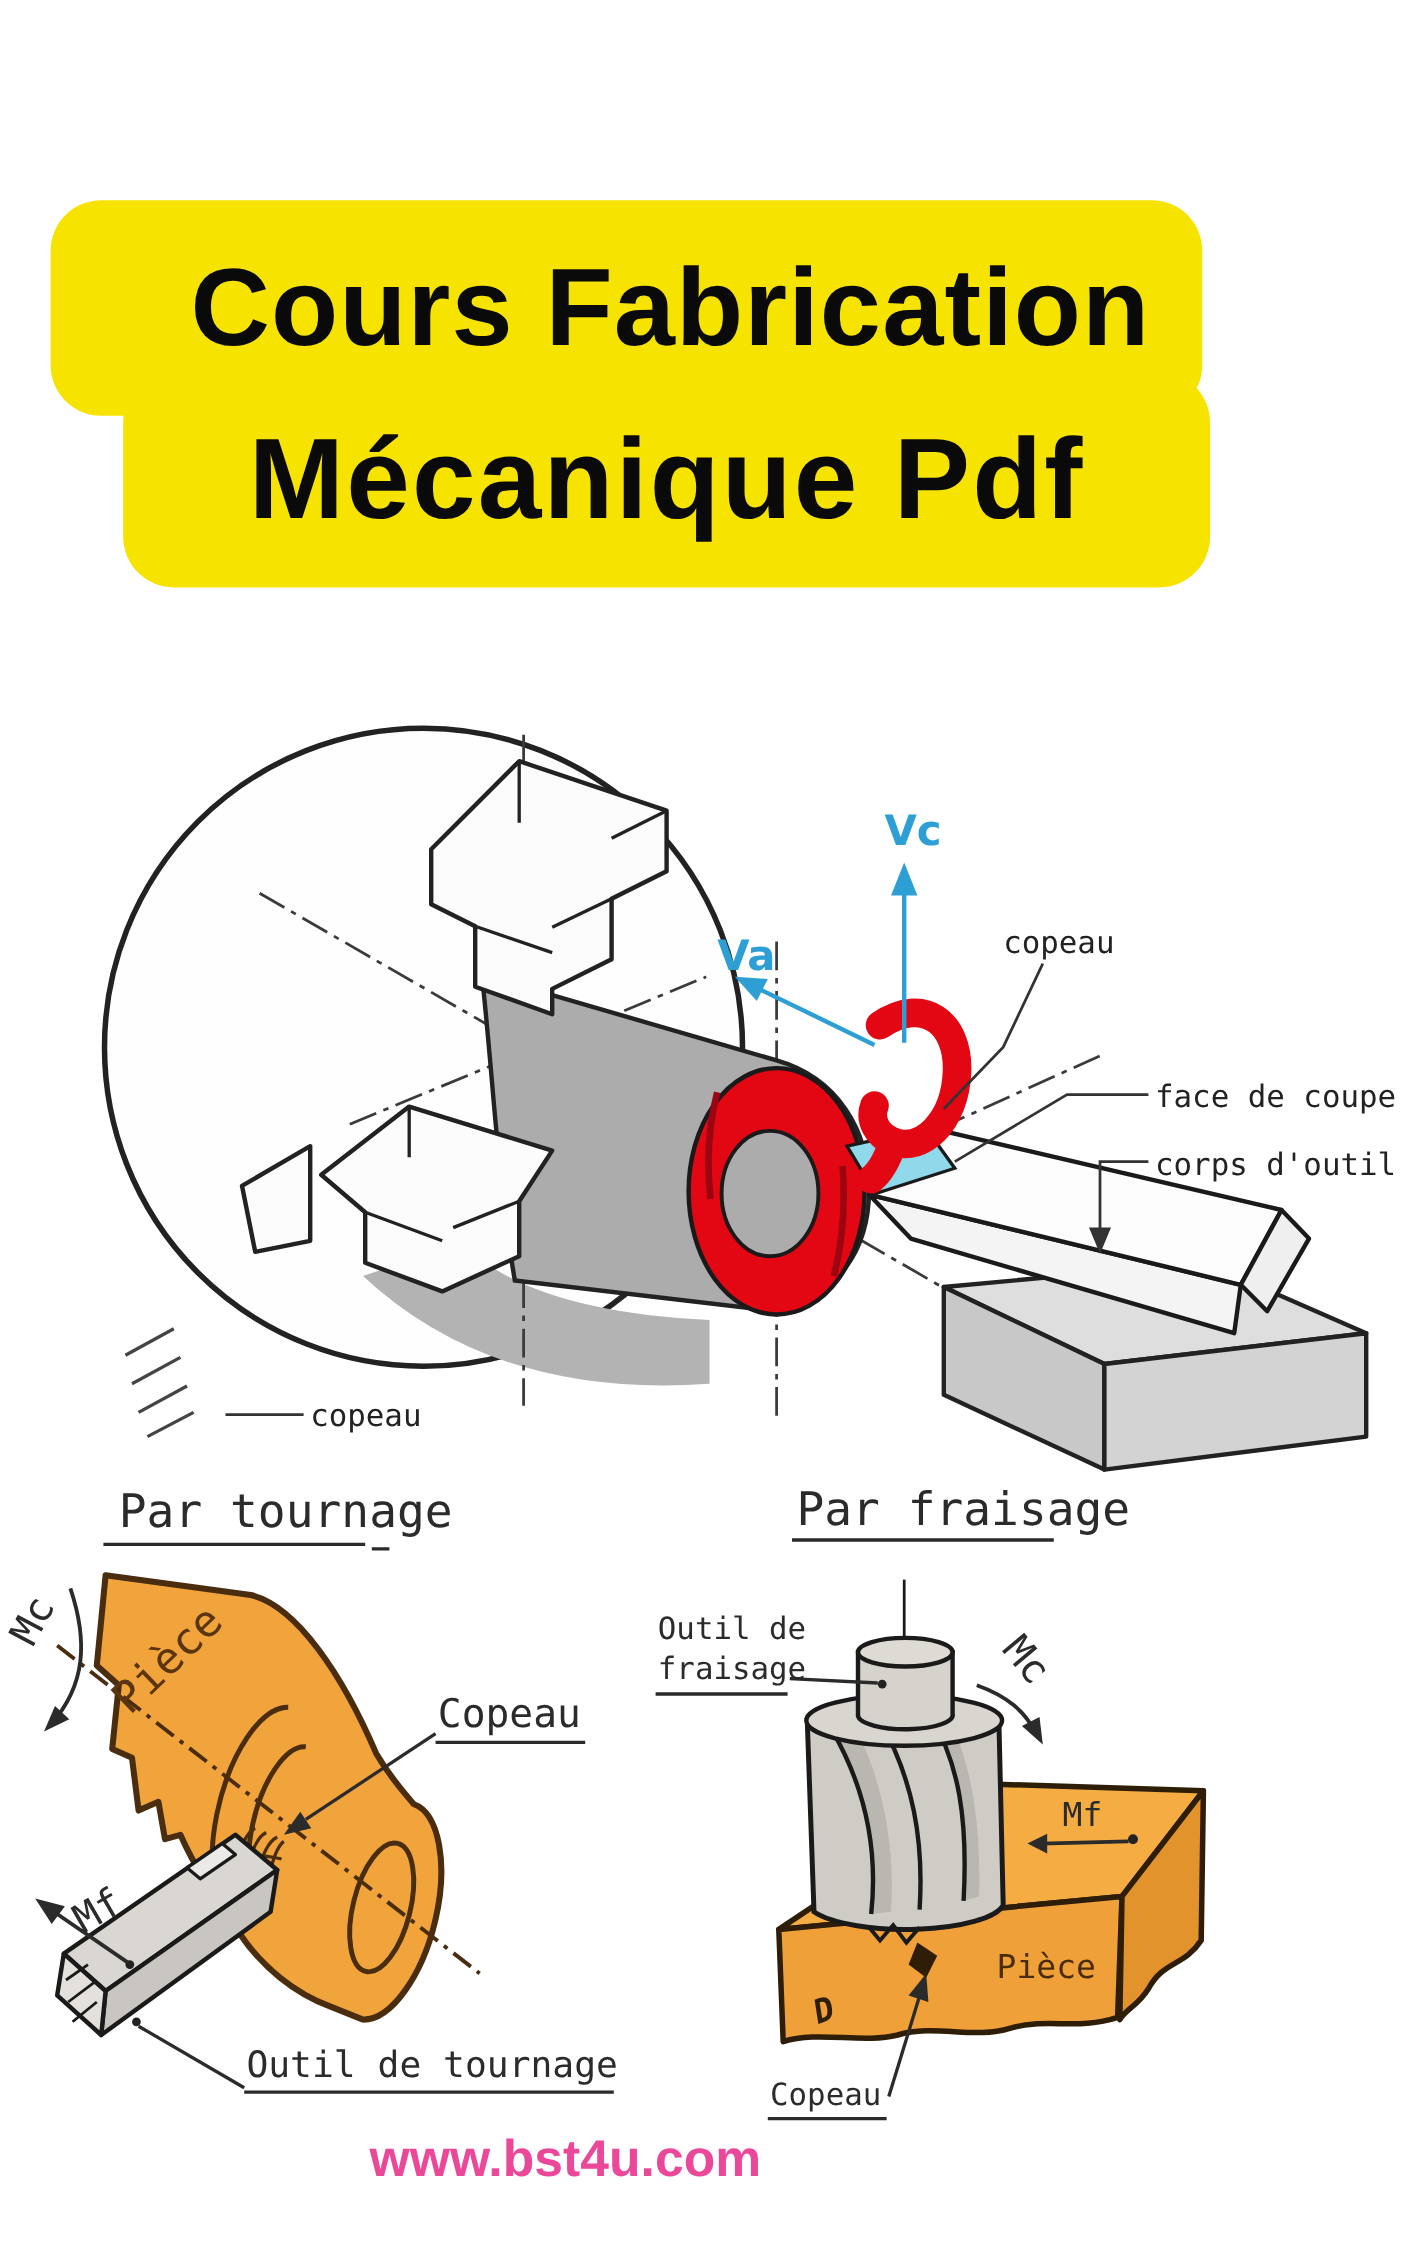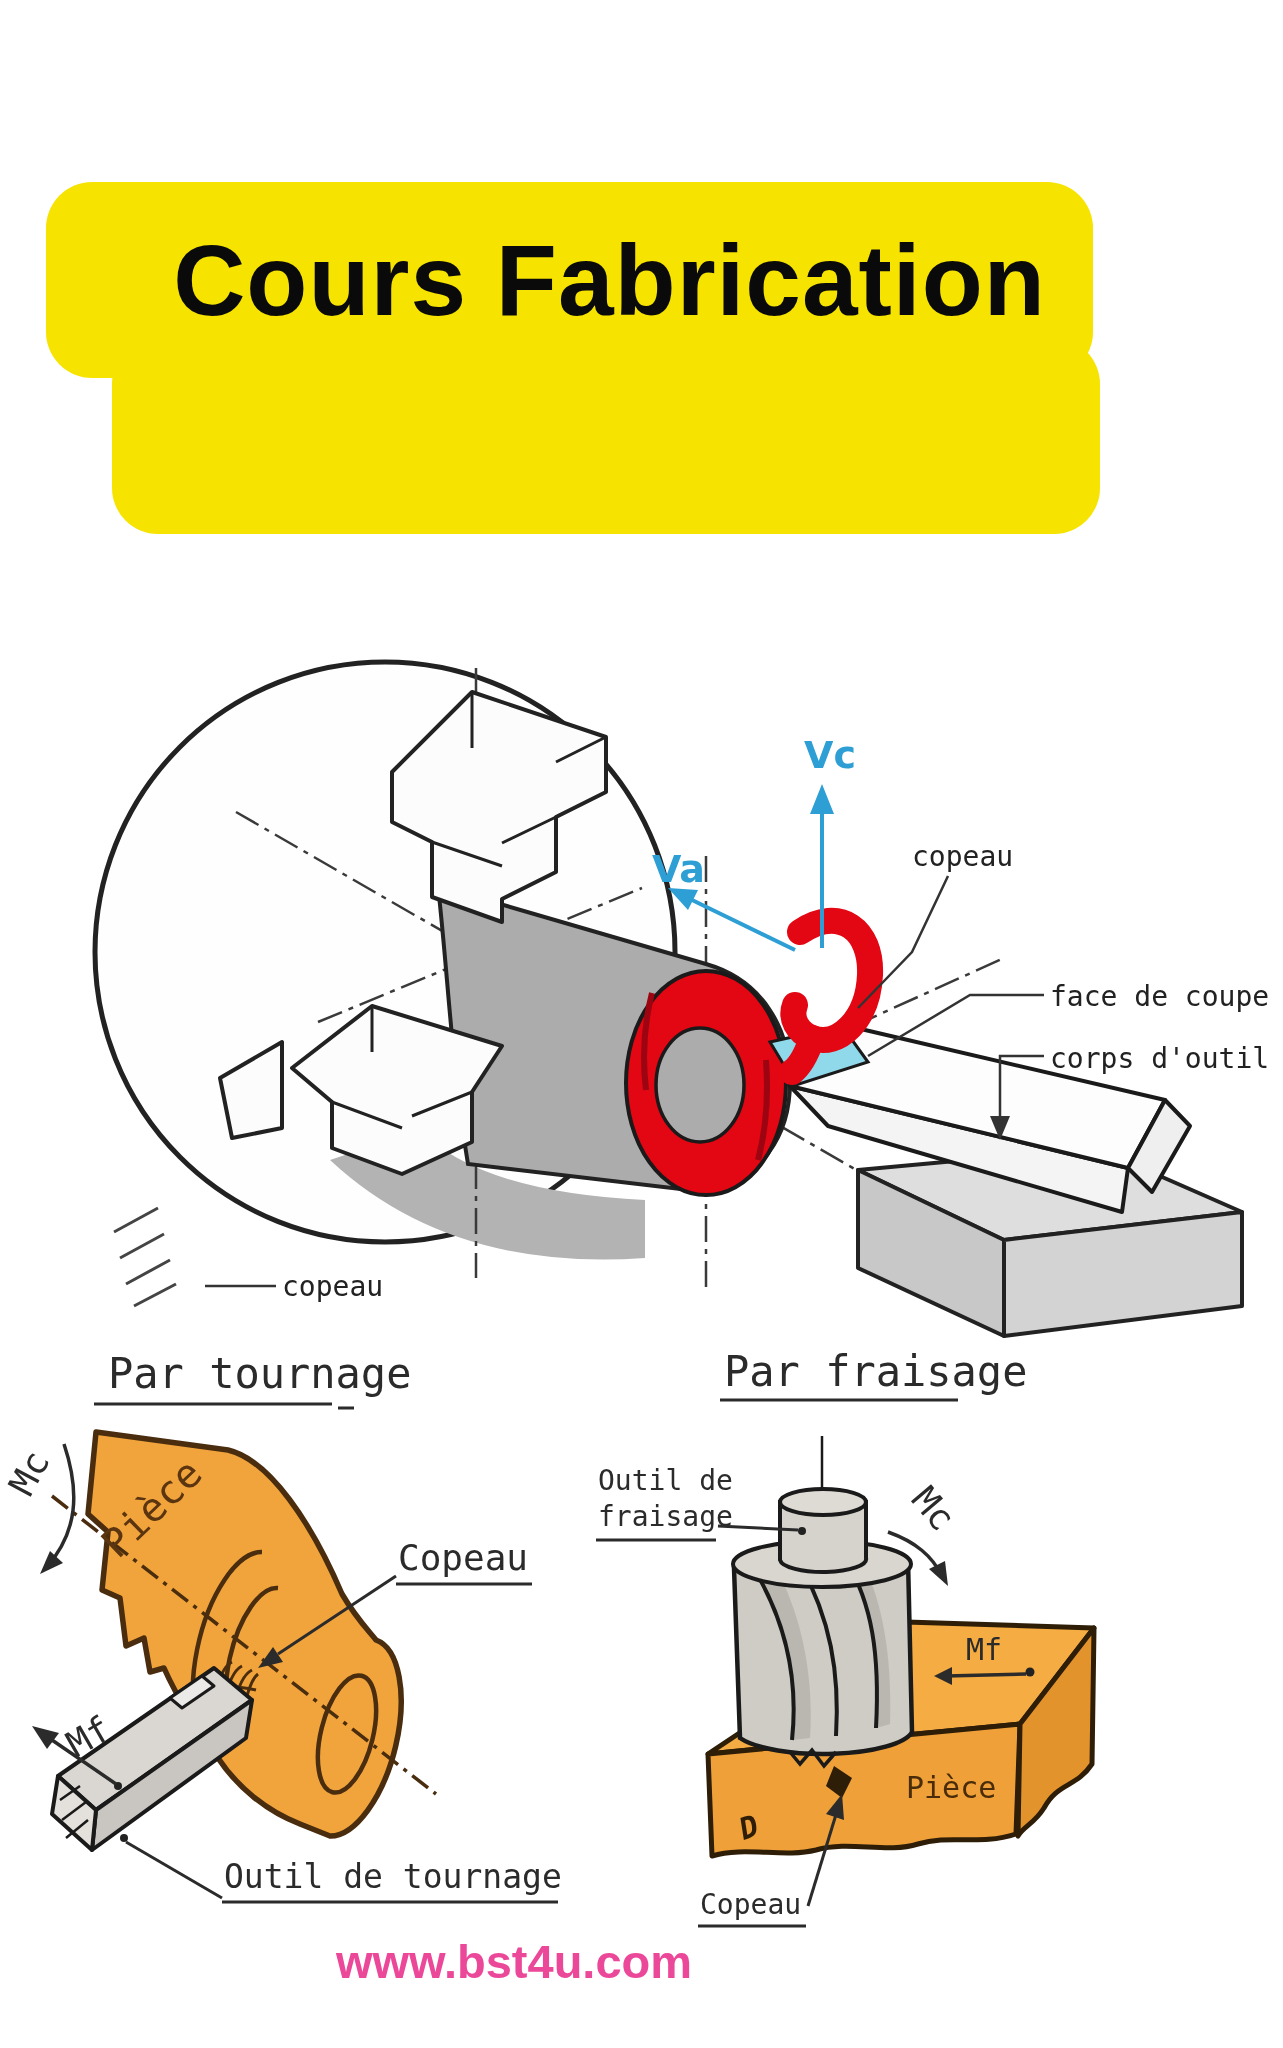--- a/index.html
+++ b/index.html
@@ -27,20 +27,21 @@
           color:#ec4899;letter-spacing:0px;white-space:nowrap;}
 </style>
 </head>
 <body>
 
 <div class="page">
 
   <div class="banner-block banner-b1"></div>
   <div class="banner-block banner-b2"></div>
   <div class="banner-line banner-l1">Cours Fabrication</div>
+  <div class="banner-line banner-l2">Mécanique Pdf</div>
 
   <svg id="svg-turning" class="diag" width="1283" height="780" viewBox="0 560 1283 780">
 
     <circle cx="385" cy="952" r="290" fill="#FEFEFE" stroke="#222" stroke-width="5"></circle>
 
     <path d="M330,1160 Q450,1272 645,1258 L645,1200 Q480,1192 420,1130 Z" fill="#B3B3B3"></path>
 
     <g stroke="#3a3a3a" stroke-width="2.5" stroke-dasharray="26 7 5 7" fill="none">
       <path d="M476,668 V1278"></path>
       <path d="M706,856 V1288"></path>

